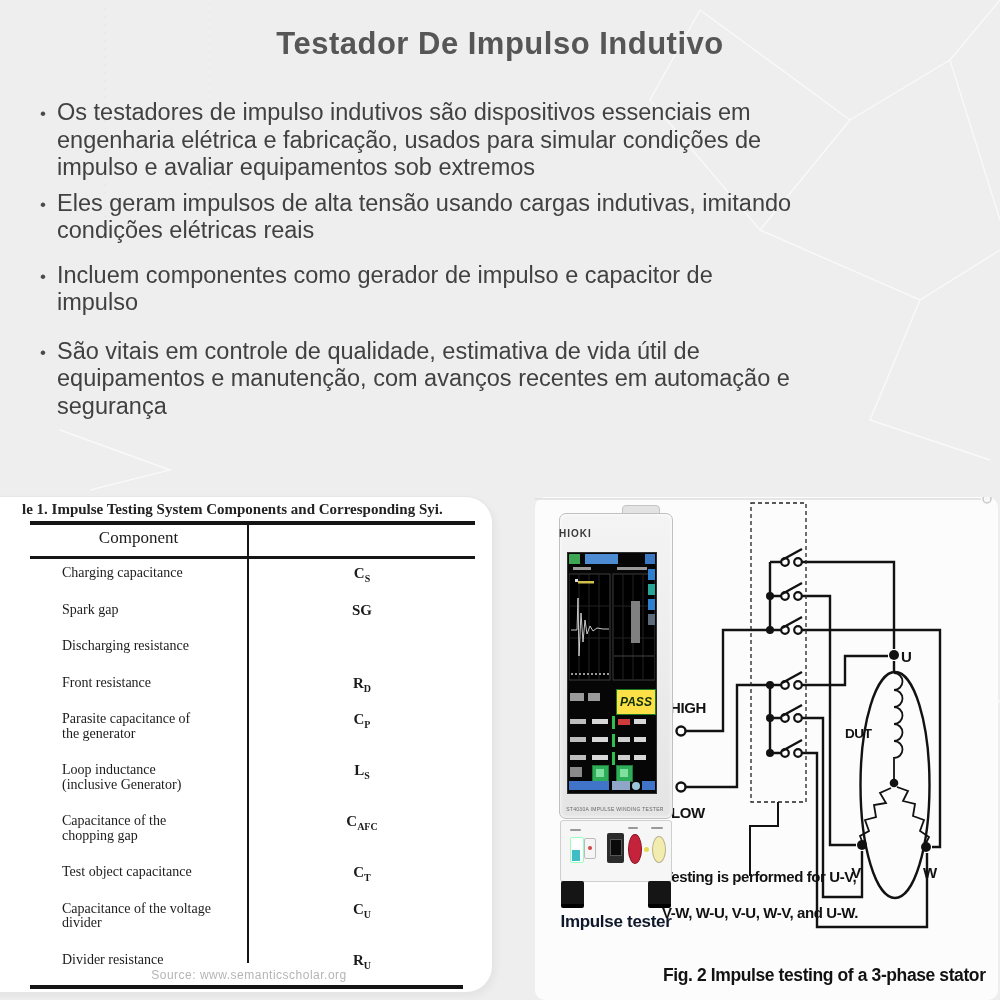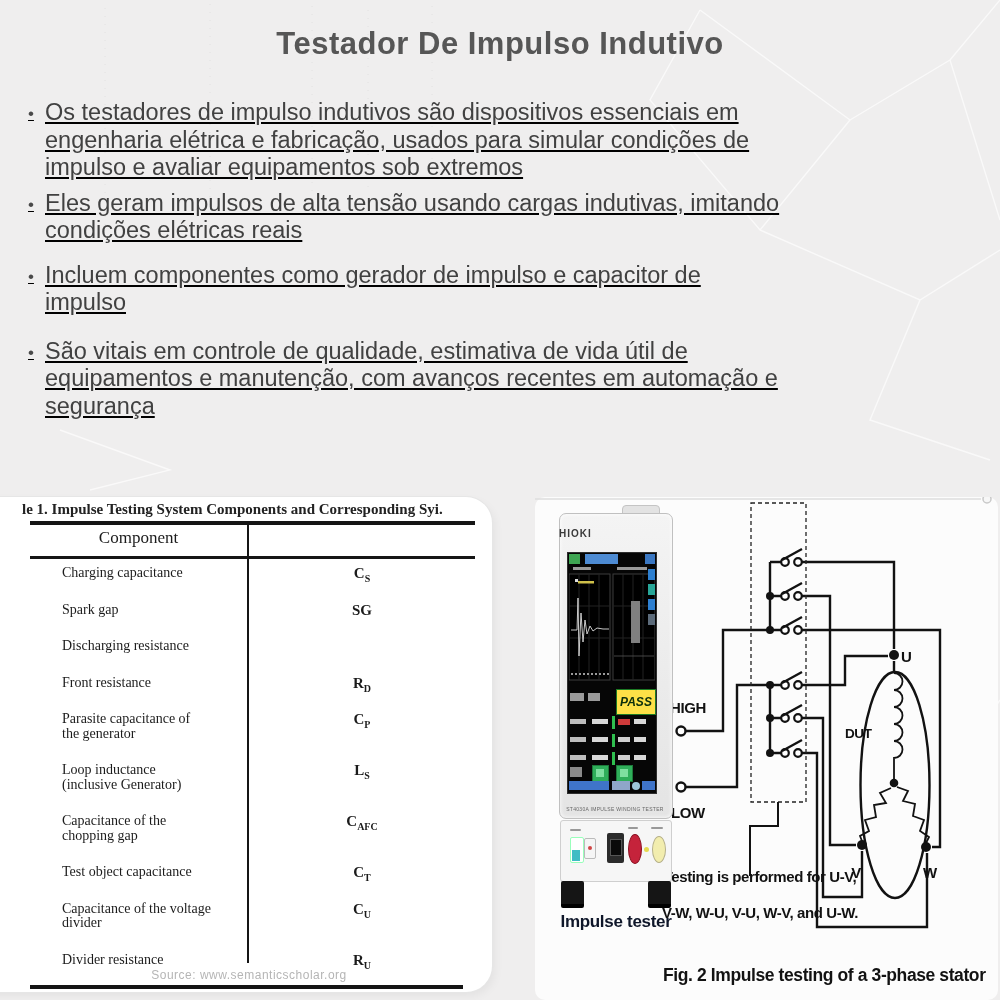--- a/index.html
+++ b/index.html
@@ -2,21 +2,21 @@
 <html><head>
 <meta charset="utf-8">
 <style>
   html,body{margin:0;padding:0;}
   .page{position:relative;width:1000px;height:1000px;background:#efeeee;overflow:hidden;
         font-family:"Liberation Sans",sans-serif;}
   .bgweb{position:absolute;inset:0;pointer-events:none;}
   
   .title{position:absolute;left:0;top:26px;width:1000px;text-align:center;
          font-size:31px;font-weight:700;letter-spacing:.5px;color:#565656;}
-  .bullets{position:absolute;left:28px;top:99px;width:910px;text-decoration:underline;}
+  .bullets{position:absolute;left:40px;top:99px;width:910px;}
   .bullet-item{display:flex;margin-bottom:8px;color:#414141;font-size:23.5px;line-height:27.5px;}
   .bullet-item.g2{margin-bottom:17px;}
   .bullet-item.g3{margin-bottom:21px;}
   .bullet-item::before{content:"•";flex:none;width:17px;font-size:17px;color:#4a4a4a;line-height:29px;}
   .bullet-text{white-space:pre-line;}
   
   .table-card{position:absolute;left:-36px;top:497px;width:528px;height:495px;background:#fff;
               border-radius:0 26px 26px 0;box-shadow:0 0 0 1px #e6e6e6,3px 4px 10px rgba(0,0,0,.05);
               font-family:"Liberation Serif",serif;color:#1b1b1b;}
   .tcap{position:absolute;left:58px;top:4px;width:462px;font-size:15px;font-weight:700;

